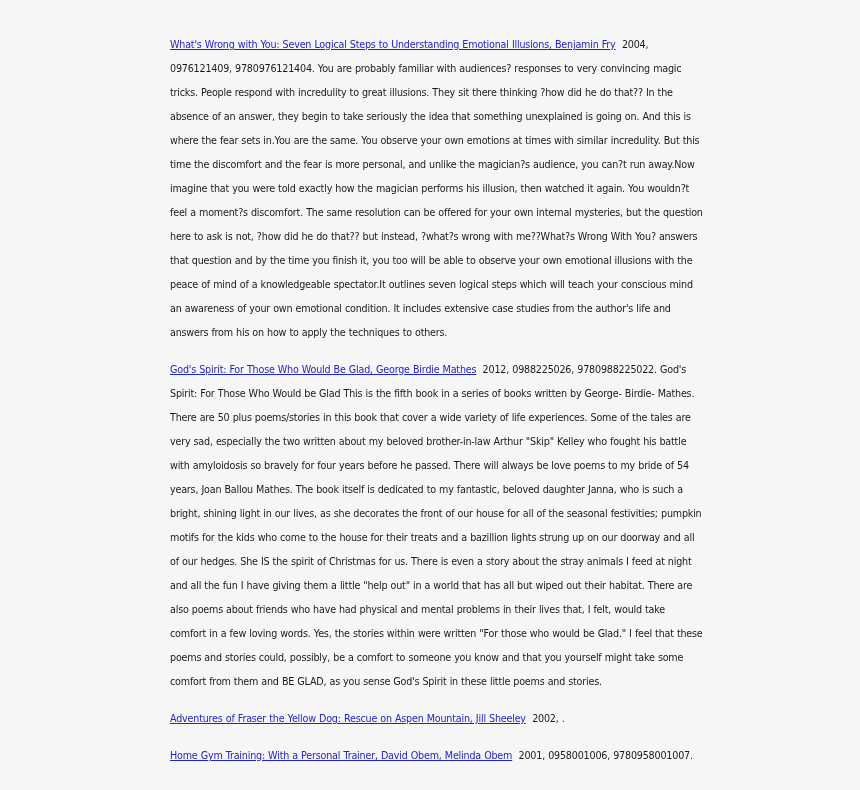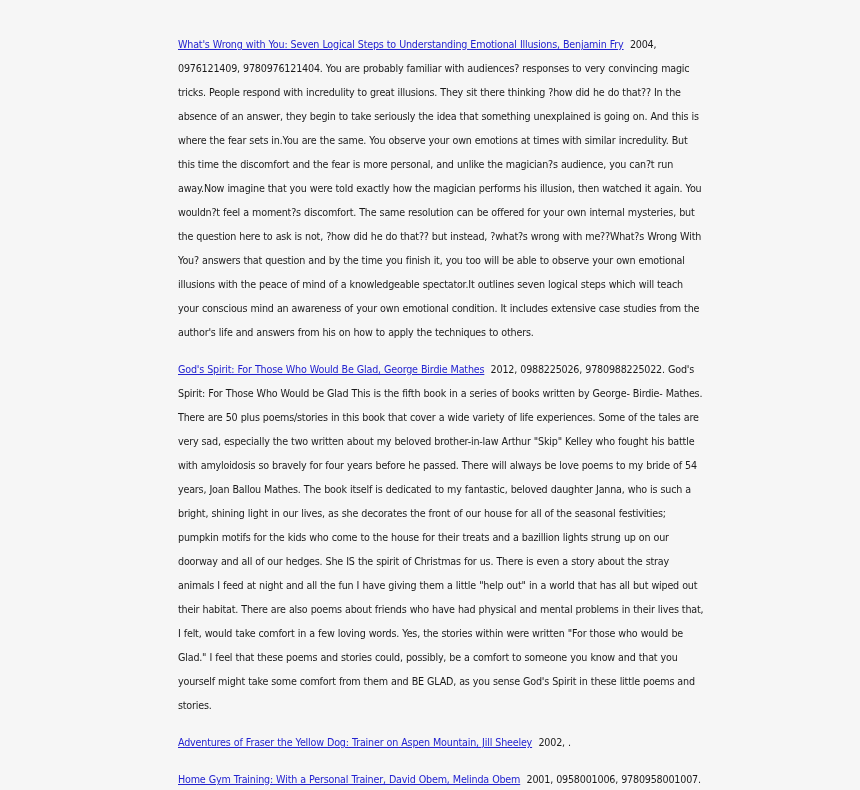--- a/index.html
+++ b/index.html
@@ -19,21 +19,21 @@
     top: 33px;
     width: 542px;
     font-family: "DejaVu Sans", sans-serif;
     font-size: 9.6px;
     line-height: 24px;
     color: #1a1a1a;
     letter-spacing: -0.2px;
     word-spacing: 0.3px;
   }
   .entry {
-    margin: 0 0 13px 16px;
+    margin: 0 0 13px 8px;
   }
   .entry a {
     color: #2323d0;
     text-decoration: underline;
     cursor: pointer;
   }
   .sep { white-space: pre; }
 </style>
 </head>
 <body>
@@ -43,20 +43,20 @@
   <p class="entry">
     <a>What's Wrong with You: Seven Logical Steps to Understanding Emotional Illusions, Benjamin Fry</a><span class="sep">  </span><span>2004, 0976121409, 9780976121404. You are probably familiar with audiences? responses to very convincing magic tricks. People respond with incredulity to great illusions. They sit there thinking ?how did he do that?? In the absence of an answer, they begin to take seriously the idea that something unexplained is going on. And this is where the fear sets in.You are the same. You observe your own emotions at times with similar incredulity. But this time the discomfort and the fear is more personal, and unlike the magician?s audience, you can?t run away.Now imagine that you were told exactly how the magician performs his illusion, then watched it again. You wouldn?t feel a moment?s discomfort. The same resolution can be offered for your own internal mysteries, but the question here to ask is not, ?how did he do that?? but instead, ?what?s wrong with me??What?s Wrong With You? answers that question and by the time you finish it, you too will be able to observe your own emotional illusions with the peace of mind of a knowledgeable spectator.It outlines seven logical steps which will teach your conscious mind an awareness of your own emotional condition. It includes extensive case studies from the author's life and answers from his on how to apply the techniques to others.</span>
   </p>
 
 
   <p class="entry">
     <a>God's Spirit: For Those Who Would Be Glad, George Birdie Mathes</a><span class="sep">  </span><span>2012, 0988225026, 9780988225022. God's Spirit: For Those Who Would be Glad This is the fifth book in a series of books written by George- Birdie- Mathes. There are 50 plus poems/stories in this book that cover a wide variety of life experiences. Some of the tales are very sad, especially the two written about my beloved brother-in-law Arthur "Skip" Kelley who fought his battle with amyloidosis so bravely for four years before he passed. There will always be love poems to my bride of 54 years, Joan Ballou Mathes. The book itself is dedicated to my fantastic, beloved daughter Janna, who is such a bright, shining light in our lives, as she decorates the front of our house for all of the seasonal festivities; pumpkin motifs for the kids who come to the house for their treats and a bazillion lights strung up on our doorway and all of our hedges. She IS the spirit of Christmas for us. There is even a story about the stray animals I feed at night and all the fun I have giving them a little "help out" in a world that has all but wiped out their habitat. There are also poems about friends who have had physical and mental problems in their lives that, I felt, would take comfort in a few loving words. Yes, the stories within were written "For those who would be Glad." I feel that these poems and stories could, possibly, be a comfort to someone you know and that you yourself might take some comfort from them and BE GLAD, as you sense God's Spirit in these little poems and stories.</span>
   </p>
 
   <p class="entry">
-    <a>Adventures of Fraser the Yellow Dog: Trainer on Aspen Mountain, Jill Sheeley</a><span class="sep">  </span><span>2002, .</span>
+    <a>Adventures of Fraser the Yellow Dog: Rescue on Aspen Mountain, Jill Sheeley</a><span class="sep">  </span><span>2002, .</span>
   </p>
 
   <p class="entry">
     <a>Home Gym Training: With a Personal Trainer, David Obem, Melinda Obem</a><span class="sep">  </span><span>2001, 0958001006, 9780958001007.</span>
   </p>
 
 </div>
 
 </body></html>

